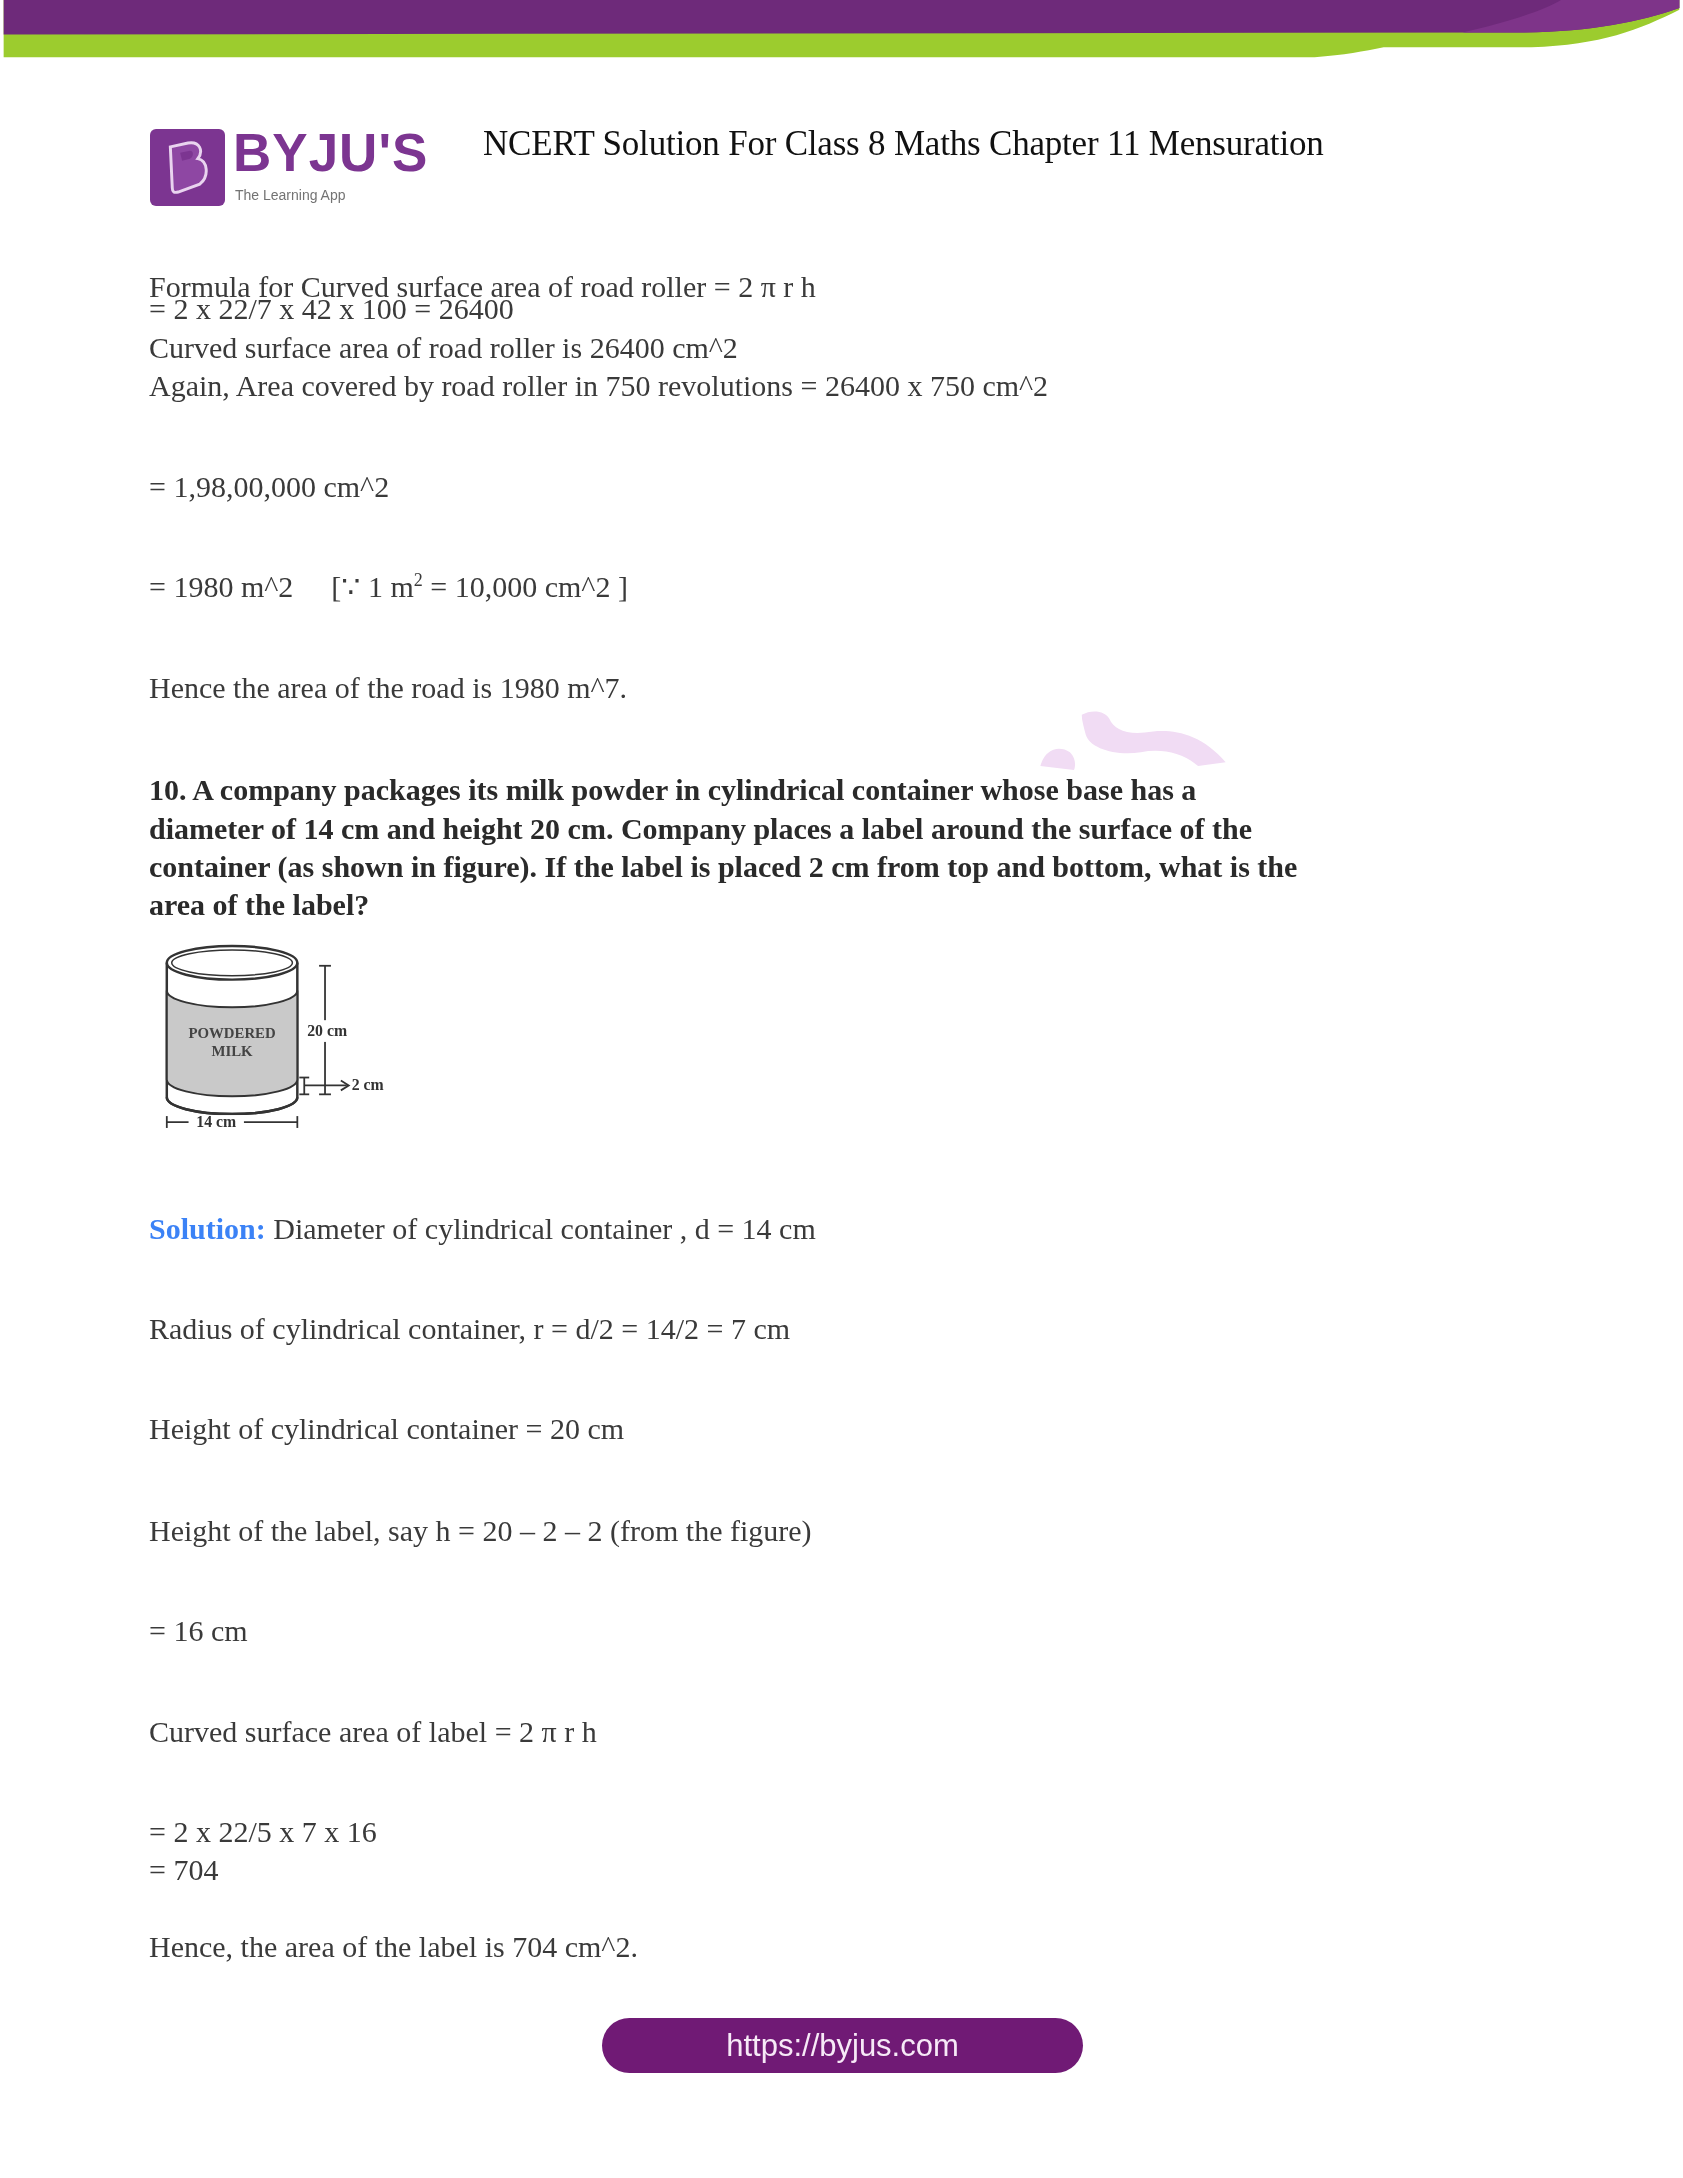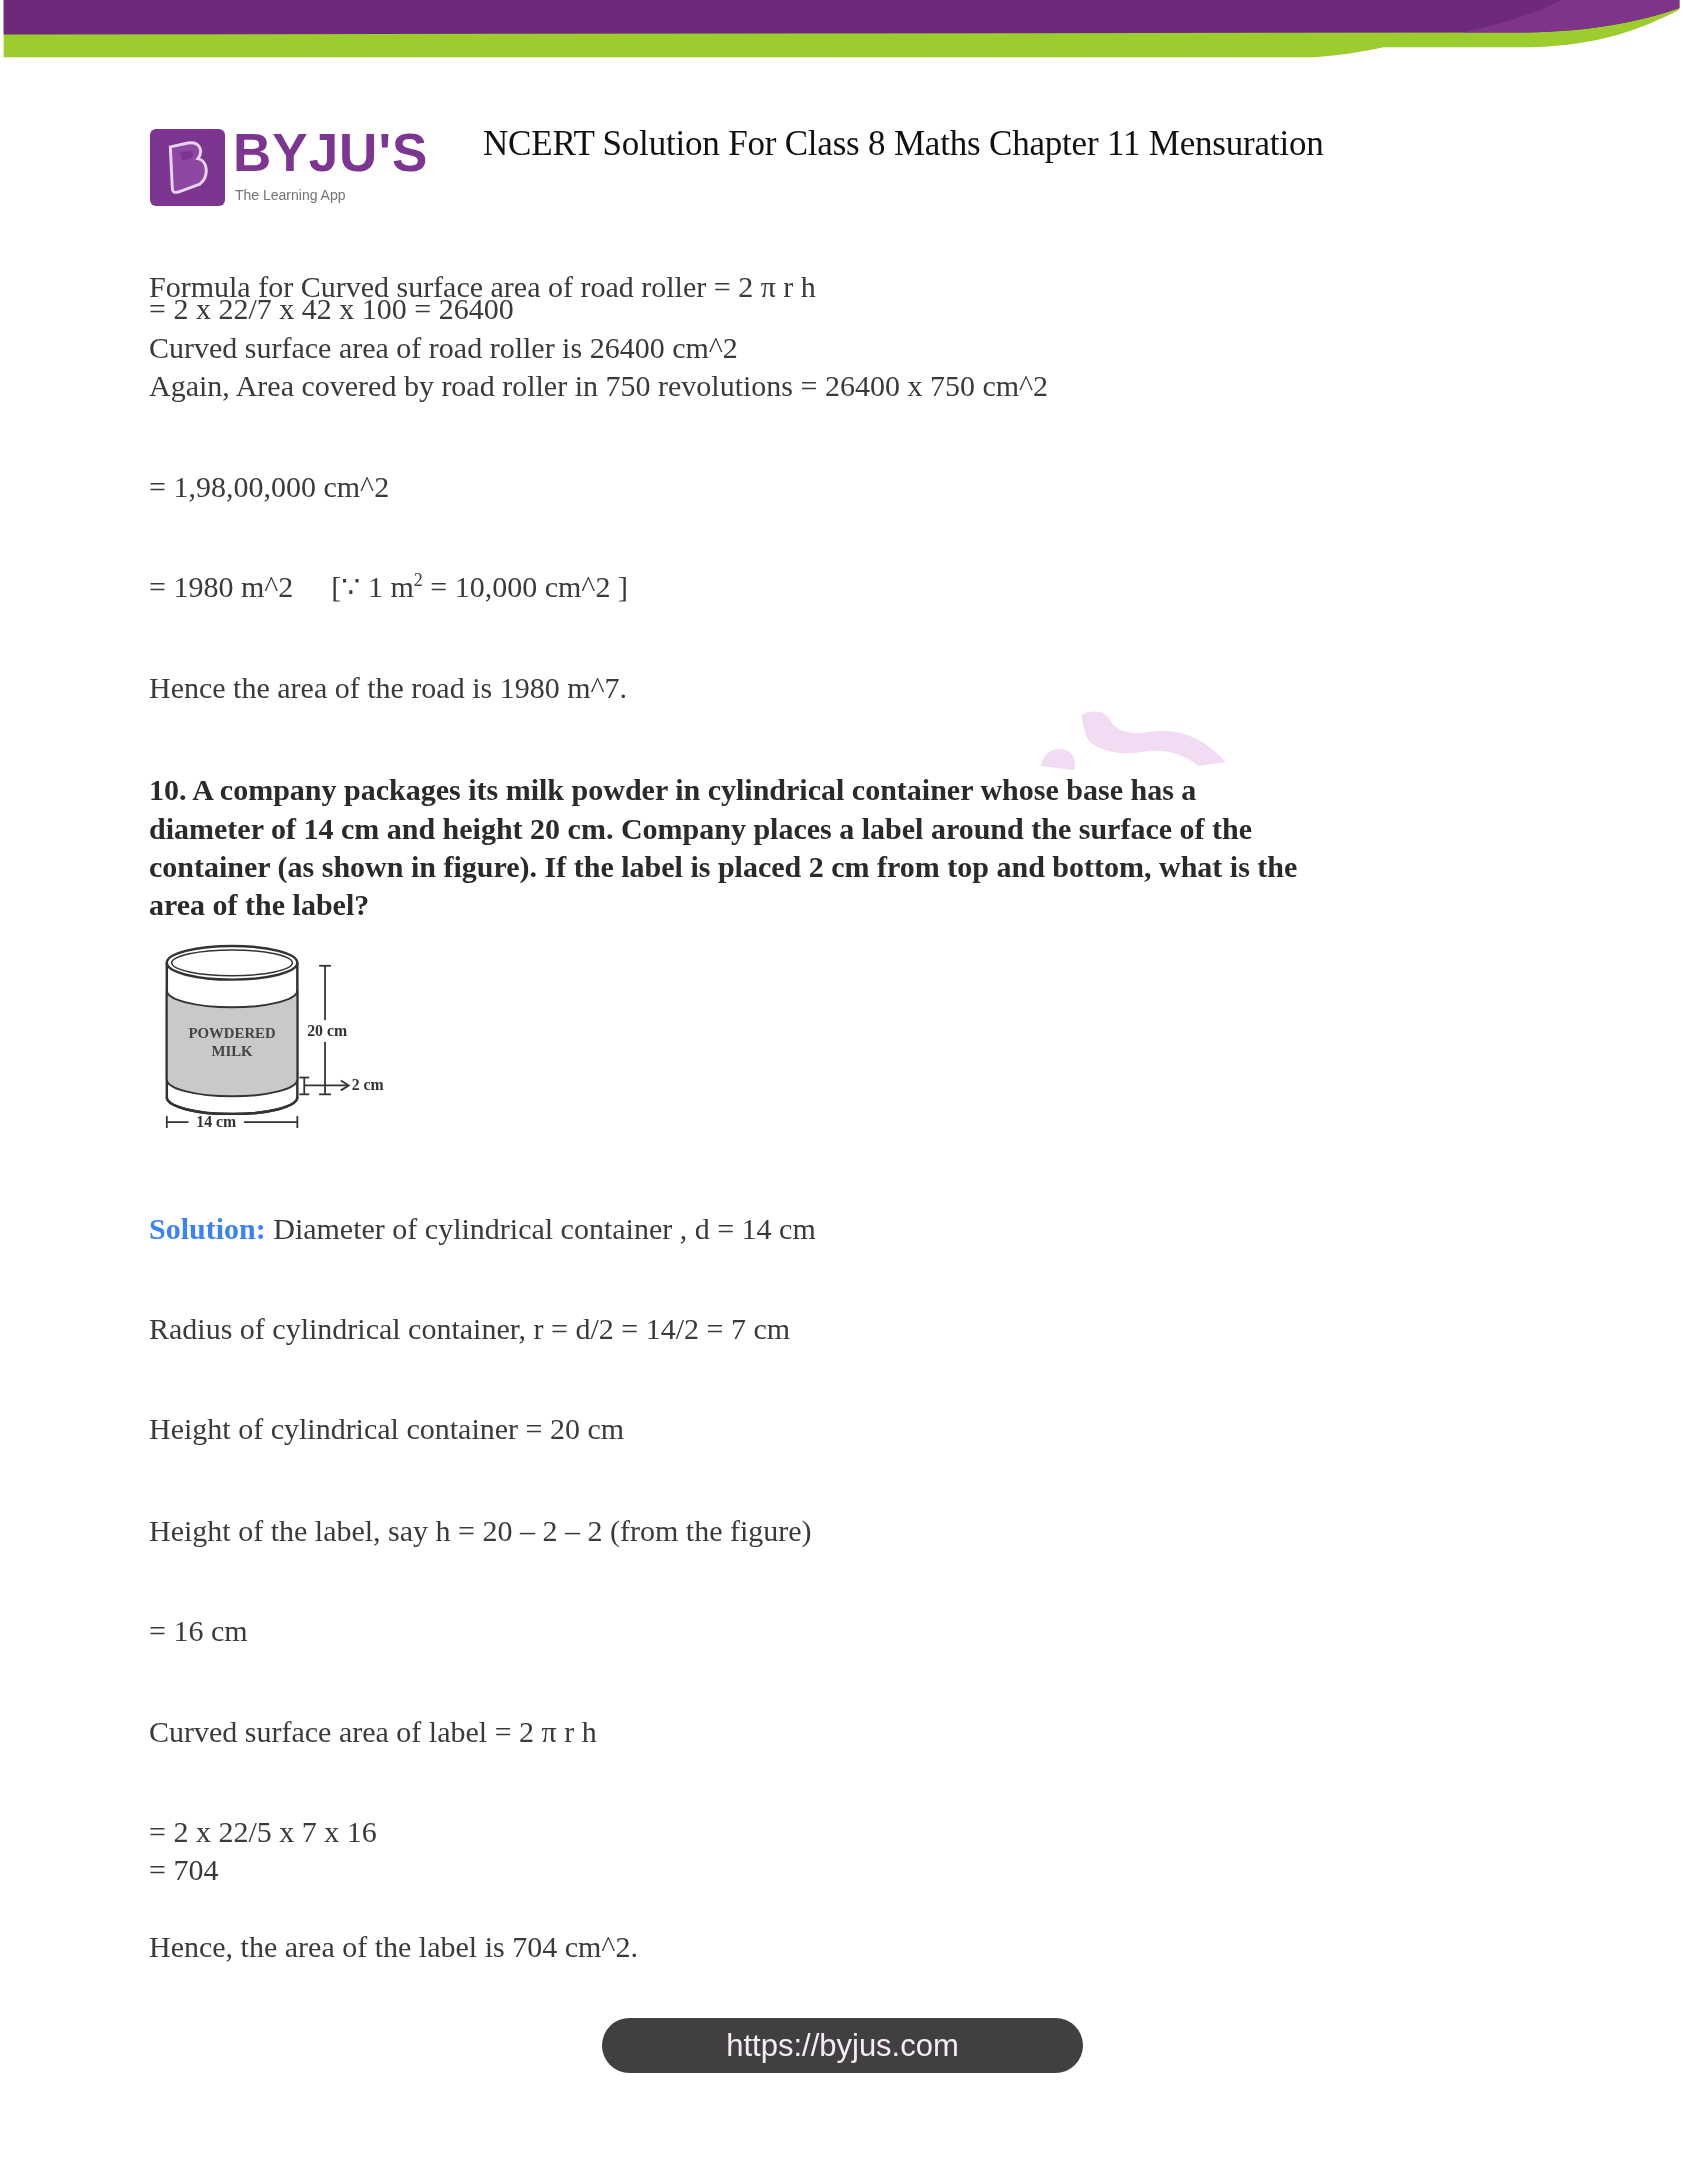--- a/index.html
+++ b/index.html
@@ -14,21 +14,21 @@
   .logo-sub { position:absolute; left:85px; top:53px; font-family:"Liberation Sans", sans-serif;
               font-size:14px; color:#737373; line-height:26px; white-space:nowrap; }
   .doc-title { position:absolute; left:483px; top:123px; font-weight:normal; font-size:35px; color:#111111;
                white-space:nowrap; line-height:42px; letter-spacing:-0.2px; }
   .line { position:absolute; left:149px; font-size:30px; line-height:36px; white-space:nowrap; color:#3a3a3a; }
   .bold { font-weight:bold; color:#3b82f6; }
   .q-line { position:absolute; left:149px; font-size:30px; line-height:36px; white-space:nowrap; font-weight:bold; color:#2a2a2a; }
   .watermark { position:absolute; left:1030px; top:705px; width:208px; height:69px; }
   .figure { position:absolute; left:149px; top:931px; width:267px; height:208px; }
   .url-pill { position:absolute; left:602px; top:2018px; width:481px; height:55px; border-radius:28px;
-              background:#404040; display:flex; align-items:center; justify-content:center; }
+              background:#701a75; display:flex; align-items:center; justify-content:center; }
   .url-text { font-family:"Liberation Sans", sans-serif; font-size:31px; color:#f7e9f7; }
   sup { font-size:18px; line-height:0; }
 </style>
 </head>
 <body>
 
 <svg class="banner" viewBox="0 0 1700 70" width="1683" height="69">
   <path d="M0 0 H1700 V10 C1660 30 1620 46 1550 48 L1400 48 C1380 52 1360 56 1330 58 L0 58 Z" fill="#9ccc2e"></path>
   <path d="M0 0 H1700 V8 C1660 22 1610 32 1540 33 L0 35 Z" fill="#6e2a7a"></path>
   <path d="M1470 0 H1700 V8 C1660 22 1610 32 1540 33 L1480 33 C1520 24 1560 12 1580 0 Z" fill="#7e3489"></path>

